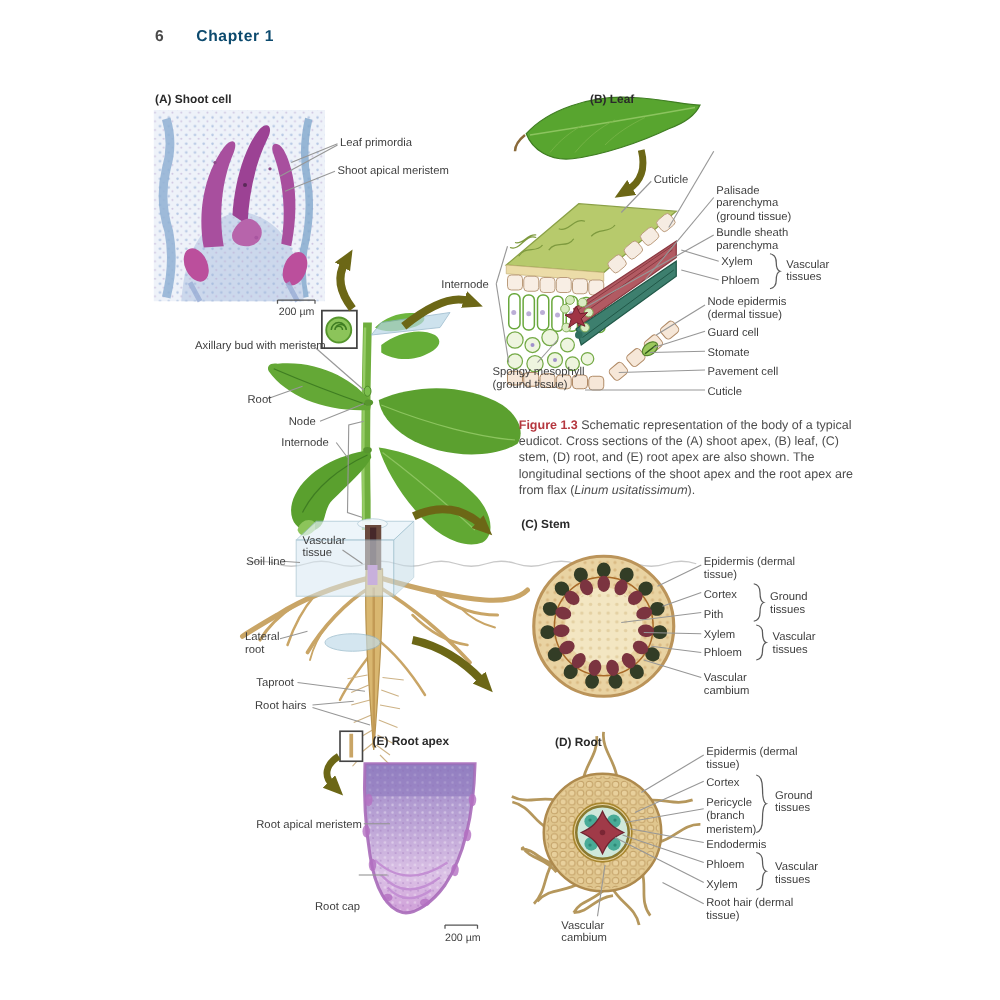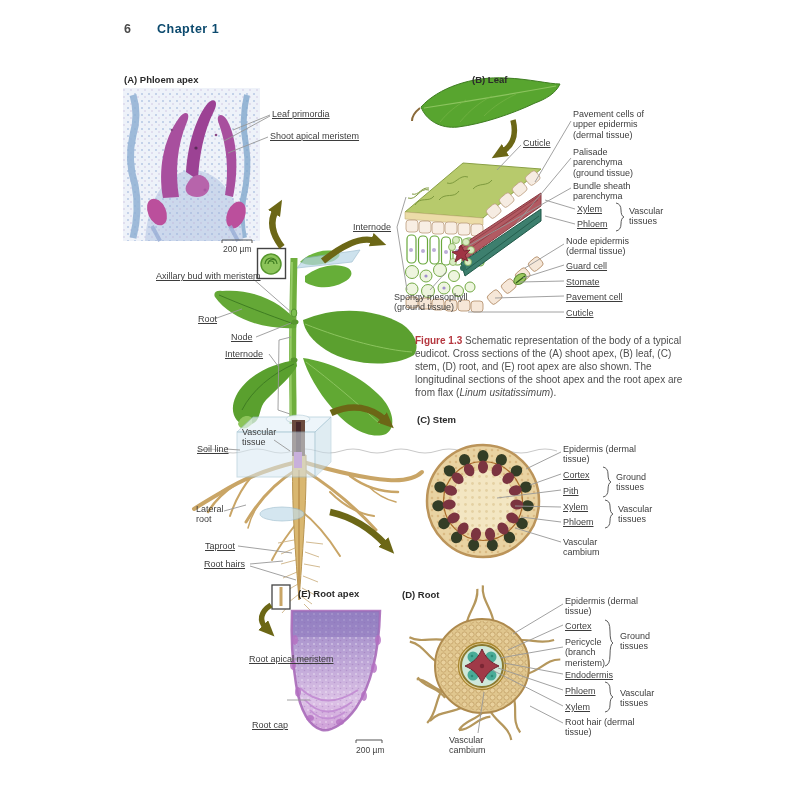--- a/index.html
+++ b/index.html
@@ -1,20 +1,20 @@
 <!DOCTYPE html>
 <html><head>
 <meta charset="utf-8">
 <style>
   html,body{margin:0;padding:0;background:#fff;}
   .page{position:relative;width:800px;height:800px;background:#ffffff;overflow:hidden;
         font-family:"Liberation Sans",sans-serif;}
   svg{position:absolute;left:0;top:0;}
   .lbl{position:absolute;font-size:9px;line-height:1.15;color:#3d3d3d;white-space:normal;}
-  .one{white-space:nowrap;text-decoration:underline;}
+  .one{white-space:nowrap;}
   .ptl{position:absolute;font-size:9.5px;font-weight:bold;color:#2a2a2a;white-space:nowrap;}
   .hdr{position:absolute;font-size:12.5px;font-weight:bold;color:#4a4a4a;letter-spacing:.5px;white-space:nowrap;}
   .scale{position:absolute;font-size:8.5px;color:#444;white-space:nowrap;}
   .caption{position:absolute;left:415px;top:334px;width:274px;font-size:10px;line-height:1.3;color:#4d4d4d;}
   .figlab{font-weight:bold;color:#b5373f;}
   .sp{font-style:italic;}
 </style>
 </head>
 <body>
 
@@ -454,39 +454,38 @@
     <path d="M603,467 Q608,468 608,474 Q608,481 611,482 Q608,483 608,490 Q608,496 603,497"></path>
     <path d="M605,500 Q610,501 610,506 Q610,513 613,514 Q610,515 610,521 Q610,527 605,528"></path>
     <path d="M605,620 Q610,621 610,631 Q610,642 613,643 Q610,644 610,655 Q610,665 605,666"></path>
     <path d="M605,682 Q610,683 610,689 Q610,696 613,697 Q610,698 610,705 Q610,711 605,712"></path>
   </g>
 </svg>
 
 <div class="hdr" style="left:124px;top:22px;">6</div>
 <div class="hdr" style="left:157px;top:22px;font-weight:600;color:#0c4a6e;">Chapter 1</div>
 
-<div class="ptl" style="left:124px;top:74px;">(A) Phloem apex</div>
+<div class="ptl" style="left:124px;top:74px;">(A) Shoot cell</div>
 <div class="lbl one" style="left:272px;top:109px;">Leaf primordia</div>
 <div class="lbl one" style="left:270px;top:131px;">Shoot apical meristem</div>
 <div class="scale" style="left:223px;top:244px;">200 µm</div>
 
 <div class="lbl one" style="left:156px;top:271px;">Axillary bud with meristem</div>
 <div class="lbl one" style="left:198px;top:314px;">Root</div>
 <div class="lbl one" style="left:231px;top:332px;">Node</div>
 <div class="lbl one" style="left:225px;top:349px;">Internode</div>
 <div class="lbl" style="left:242px;top:427px;width:48px;">Vascular tissue</div>
 <div class="lbl one" style="left:197px;top:444px;">Soil line</div>
 <div class="lbl" style="left:196px;top:504px;width:40px;">Lateral root</div>
 <div class="lbl one" style="left:205px;top:541px;">Taproot</div>
 <div class="lbl one" style="left:204px;top:559px;">Root hairs</div>
 
 <div class="ptl" style="left:434px;top:74px;margin-left:38px;">(B) Leaf</div>
 <div class="lbl one" style="left:523px;top:138px;">Cuticle</div>
 <div class="lbl one" style="left:353px;top:222px;">Internode</div>
-<div class="lbl" style="left:573px;top:109px;width:92px;">Pavement cells of upper epidermis (dermal tissue)</div>
 <div class="lbl" style="left:573px;top:147px;width:72px;">Palisade parenchyma (ground tissue)</div>
 <div class="lbl" style="left:573px;top:181px;width:72px;">Bundle sheath parenchyma</div>
 <div class="lbl one" style="left:577px;top:204px;">Xylem</div>
 <div class="lbl one" style="left:577px;top:219px;">Phloem</div>
 <div class="lbl" style="left:629px;top:206px;width:44px;">Vascular tissues</div>
 <div class="lbl" style="left:566px;top:236px;width:95px;">Node epidermis (dermal tissue)</div>
 <div class="lbl one" style="left:566px;top:261px;">Guard cell</div>
 <div class="lbl one" style="left:566px;top:277px;">Stomate</div>
 <div class="lbl one" style="left:566px;top:292px;">Pavement cell</div>
 <div class="lbl one" style="left:566px;top:308px;">Cuticle</div>
@@ -497,30 +496,30 @@
 <div class="ptl" style="left:417px;top:414px;">(C) Stem</div>
 <div class="lbl" style="left:563px;top:444px;width:78px;">Epidermis (dermal tissue)</div>
 <div class="lbl one" style="left:563px;top:470px;">Cortex</div>
 <div class="lbl one" style="left:563px;top:486px;">Pith</div>
 <div class="lbl" style="left:616px;top:472px;width:42px;">Ground tissues</div>
 <div class="lbl one" style="left:563px;top:502px;">Xylem</div>
 <div class="lbl one" style="left:563px;top:517px;">Phloem</div>
 <div class="lbl" style="left:618px;top:504px;width:46px;">Vascular tissues</div>
 <div class="lbl" style="left:563px;top:537px;width:60px;">Vascular cambium</div>
 
-<div class="ptl" style="left:402px;top:589px;">(D) Root</div>
+<div class="ptl" style="left:444px;top:589px;">(D) Root</div>
 <div class="lbl" style="left:565px;top:596px;width:78px;">Epidermis (dermal tissue)</div>
 <div class="lbl one" style="left:565px;top:621px;">Cortex</div>
 <div class="lbl" style="left:565px;top:637px;width:56px;">Pericycle (branch meristem)</div>
 <div class="lbl" style="left:620px;top:631px;width:42px;">Ground tissues</div>
 <div class="lbl one" style="left:565px;top:670px;">Endodermis</div>
 <div class="lbl one" style="left:565px;top:686px;">Phloem</div>
 <div class="lbl one" style="left:565px;top:702px;">Xylem</div>
 <div class="lbl" style="left:620px;top:688px;width:46px;">Vascular tissues</div>
 <div class="lbl" style="left:565px;top:717px;width:80px;">Root hair (dermal tissue)</div>
 <div class="lbl" style="left:449px;top:735px;width:60px;">Vascular cambium</div>
 
 <div class="ptl" style="left:298px;top:588px;">(E) Root apex</div>
-<div class="lbl one" style="left:205px;top:654px;margin-left:44px;">Root apical meristem</div>
+<div class="lbl one" style="left:205px;top:654px;">Root apical meristem</div>
 <div class="lbl one" style="left:252px;top:720px;text-align:right;">Root cap</div>
 <div class="scale" style="left:356px;top:745px;">200 µm</div>
 
 </div>
 
 </body></html>

